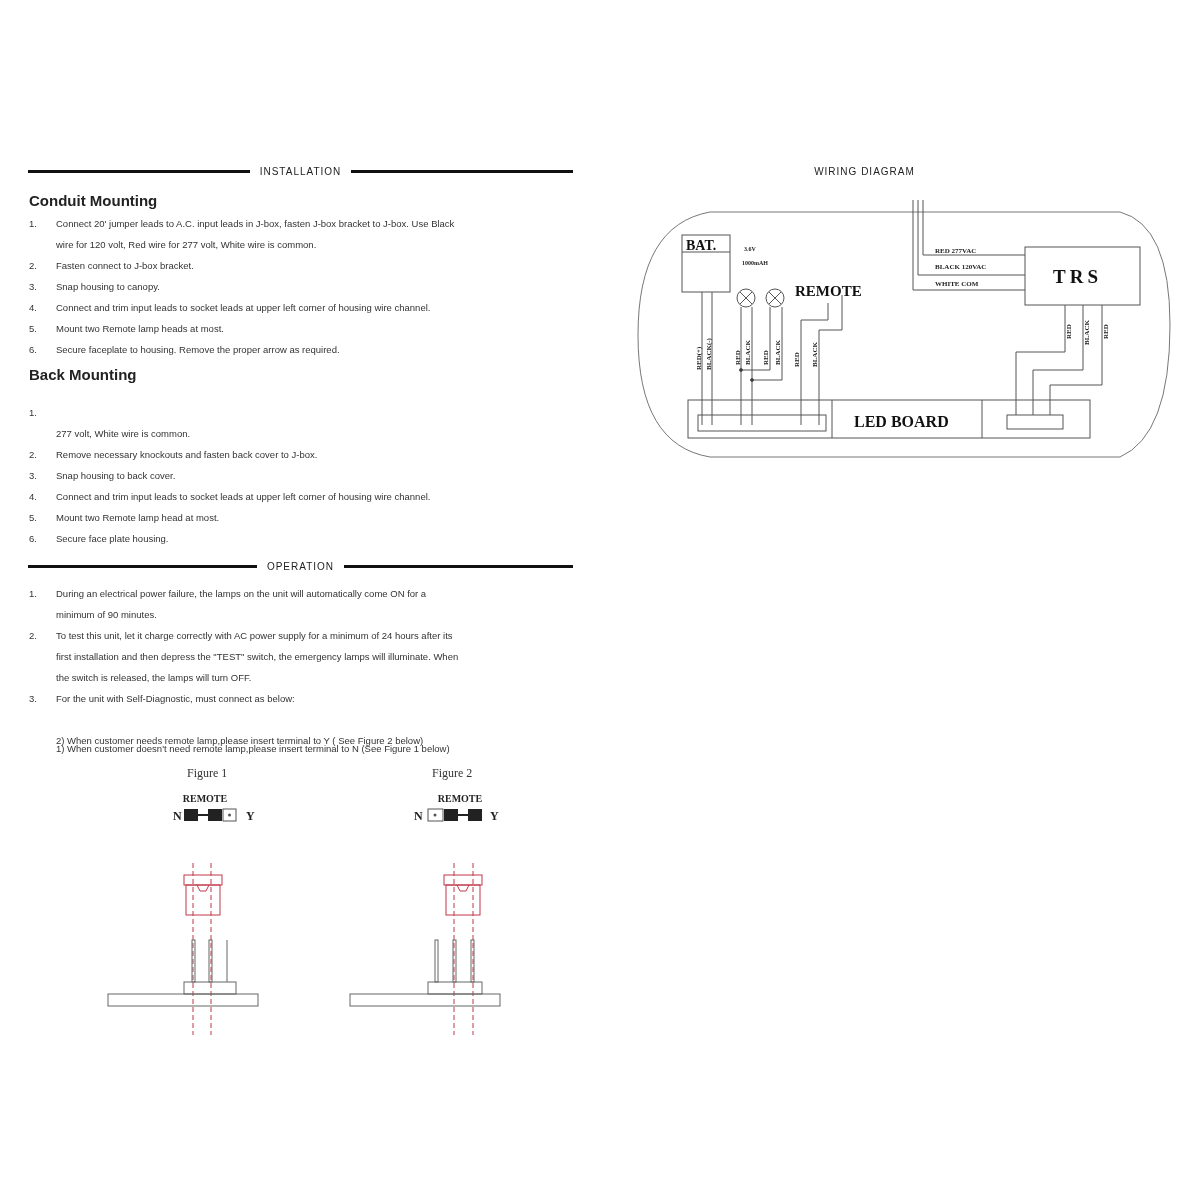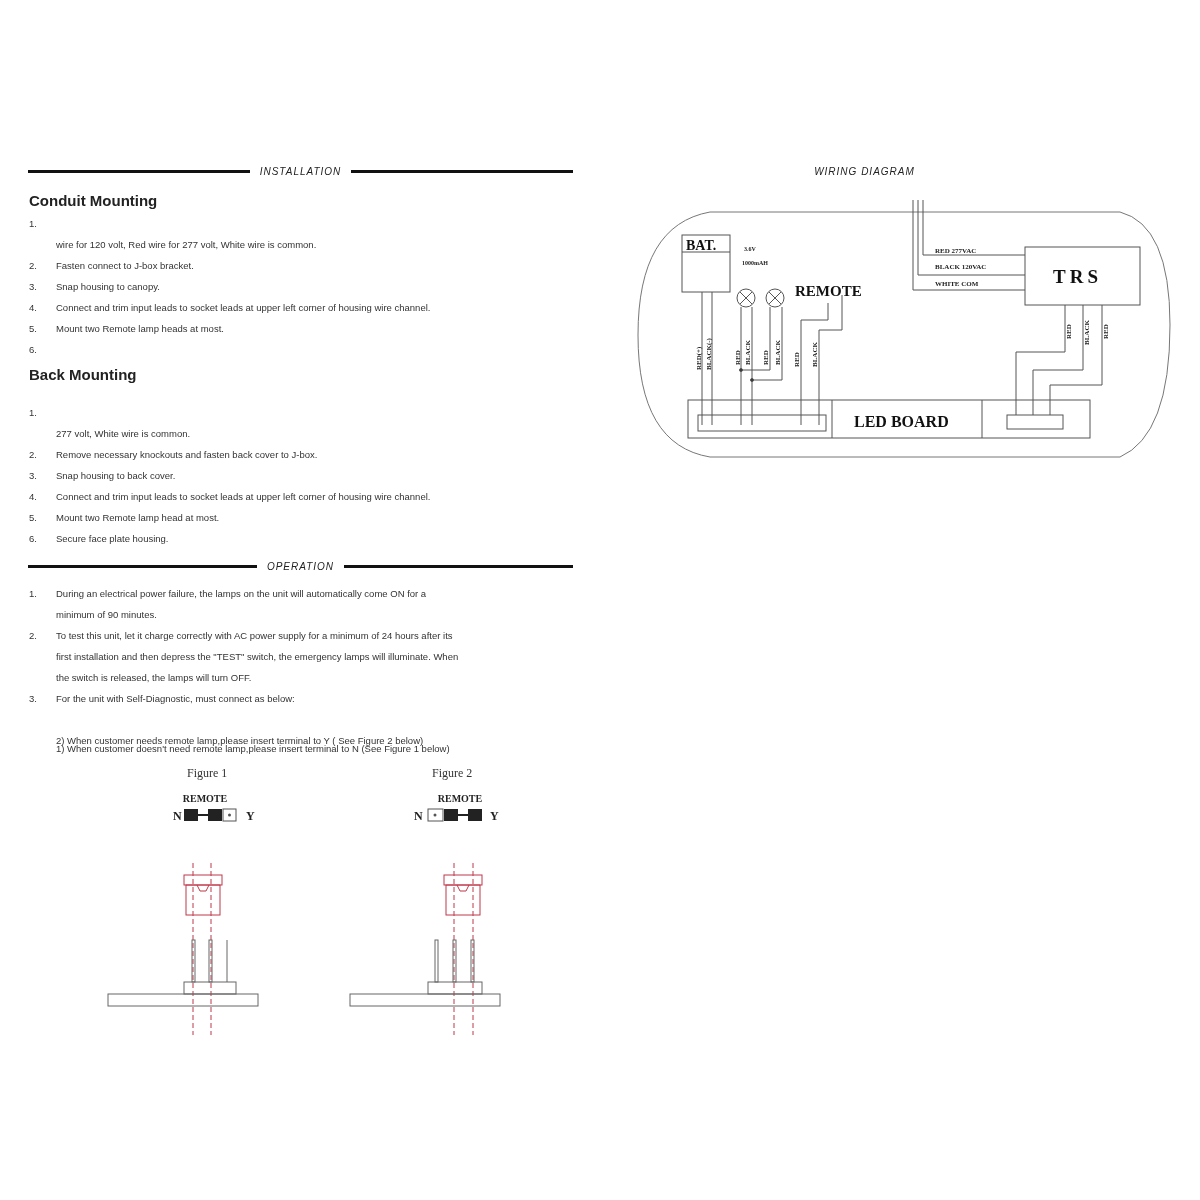--- a/index.html
+++ b/index.html
@@ -1,18 +1,18 @@
 <!DOCTYPE html>
 <html><head>
 <meta charset="utf-8">
 <style>
   html, body { margin:0; padding:0; background:#fff; }
   body { width:1200px; height:1200px; position:relative; overflow:hidden;
          font-family:"Liberation Sans", sans-serif; color:#222; }
-  .section-rule { position:absolute; height:14px; display:flex; align-items:center;font-style:italic; }
+  .section-rule { position:absolute; height:14px; display:flex; align-items:center; }
   .section-rule .line { flex:1; height:3px; background:#111; }
   .section-rule .title { font-size:10px; letter-spacing:1px; padding:0 10px; color:#222; white-space:nowrap; }
   .h2 { position:absolute; font-size:15px; font-weight:bold; color:#222; }
   .item { position:absolute; font-size:9.5px; color:#333; line-height:21px; }
   .item .num { position:absolute; left:0; width:20px; }
   .item .txt { position:absolute; left:27px; white-space:nowrap; }
   .fig-caption { position:absolute; font-family:"Liberation Serif", serif; font-size:12px; color:#333; }
   svg text { font-family:"Liberation Serif", serif; }
 </style>
 </head>
@@ -22,20 +22,21 @@
   <div class="line"></div>
   <div class="title">INSTALLATION</div>
   <div class="line"></div>
 </div>
 
 <div class="h2" style="left:29px;top:192px;">Conduit Mounting</div>
 
 <div id="conduit-list">
     <div class="item" style="left: 29px; top: 213px; width: 545px; height: 21px;">
       <span class="num">1.</span>
+      <span class="txt">Connect 20' jumper leads to A.C. input leads in J-box, fasten J-box bracket to J-box. Use Black</span>
     </div>
     <div class="item" style="left: 29px; top: 234px; width: 545px; height: 21px;">
       <span class="txt">wire for 120 volt, Red wire for 277 volt, White wire is common.</span>
     </div>
     <div class="item" style="left: 29px; top: 255px; width: 545px; height: 21px;">
       <span class="num">2.</span>
       <span class="txt">Fasten connect to J-box bracket.</span>
     </div>
     <div class="item" style="left: 29px; top: 276px; width: 545px; height: 21px;">
       <span class="num">3.</span>
@@ -44,20 +45,21 @@
     <div class="item" style="left: 29px; top: 297px; width: 545px; height: 21px;">
       <span class="num">4.</span>
       <span class="txt">Connect and trim input leads to socket leads at upper left corner of housing wire channel.</span>
     </div>
     <div class="item" style="left: 29px; top: 318px; width: 545px; height: 21px;">
       <span class="num">5.</span>
       <span class="txt">Mount two Remote lamp heads at most.</span>
     </div>
     <div class="item" style="left: 29px; top: 339px; width: 545px; height: 21px;">
       <span class="num">6.</span>
+      <span class="txt">Secure faceplate to housing. Remove the proper arrow as required.</span>
     </div>
   </div>
 
 <div class="h2" style="left:29px;top:366px;">Back Mounting</div>
 
 <div id="back-list">
     <div class="item" style="left: 29px; top: 402px; width: 545px; height: 21px;">
       <span class="num">1.</span>
     </div>
     <div class="item" style="left: 29px; top: 423px; width: 545px; height: 21px;">

